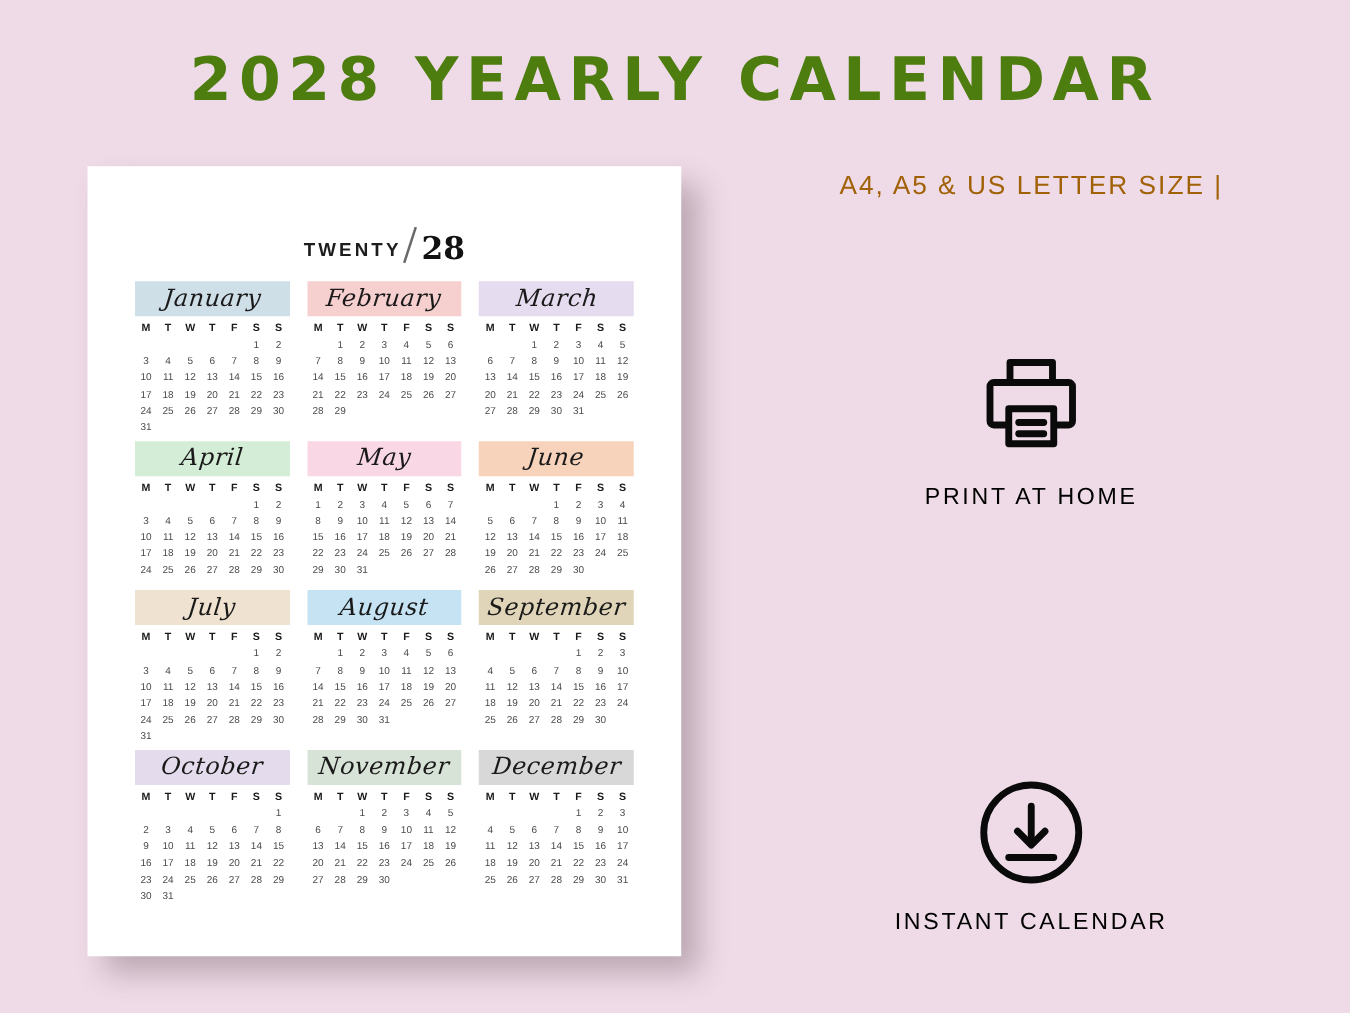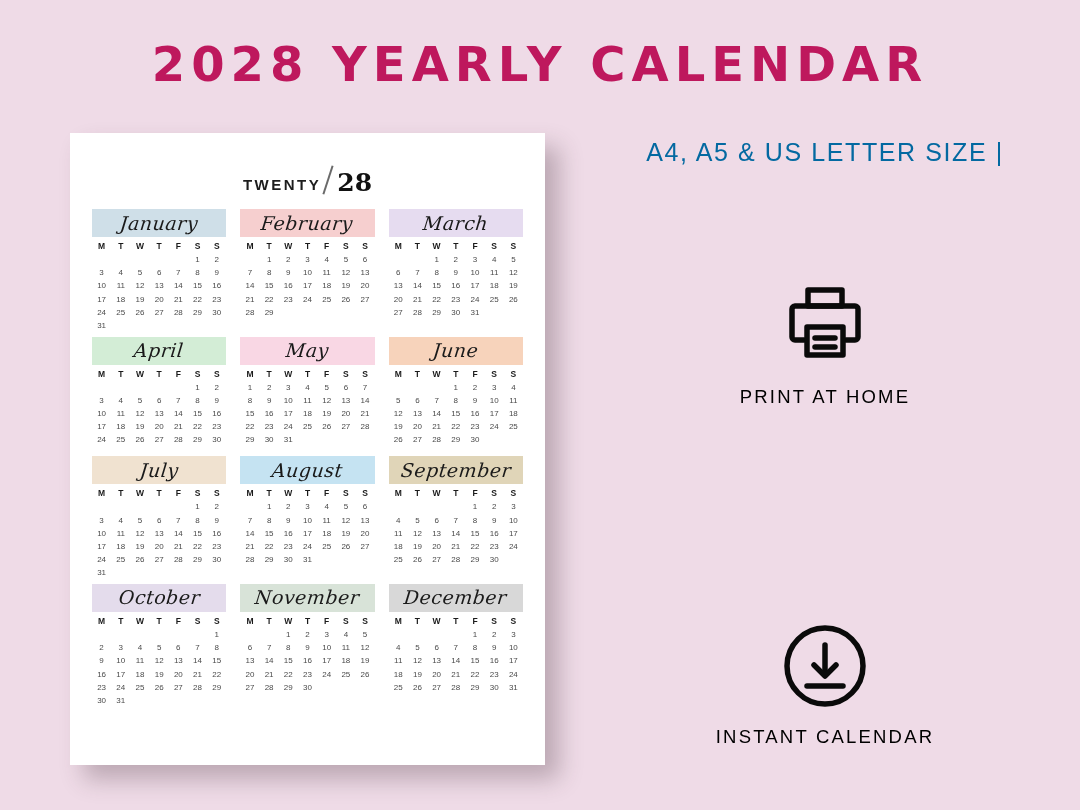--- a/index.html
+++ b/index.html
@@ -17,34 +17,34 @@
   .page-title {
     position: absolute;
     top: 36px;
     left: 0;
     width: 1080px;
     text-align: center;
     font-family: "DejaVu Sans", sans-serif;
     font-size: 48px;
     font-weight: 700;
     letter-spacing: 6px;
-    color: #be185d;
+    color: #4d7c0f;
     white-space: nowrap;
   }
 
   
   .calendar-card {
     position: absolute;
     left: 70px;
     top: 133px;
     width: 475px;
     height: 632px;
     background: #ffffff;
     box-shadow: 14px 14px 22px rgba(70,50,60,0.30);
-    padding: 0;
+    padding: 16px;
   }
 
   .brand {
     text-align: center;
     margin-top: 28px;
     height: 34px;
     display: flex;
     justify-content: center;
     align-items: flex-end;
     gap: 1px;
@@ -133,24 +133,24 @@
     position: absolute;
     left: 600px;
     top: 133px;
     width: 450px;
     height: 632px;
   }
 
   .subtitle {
     text-align: center;
     font-family: "Liberation Sans", sans-serif;
-    font-size: 25px;
+    font-size: 21px;
     font-weight: 400;
     letter-spacing: 1.6px;
-    color: #0369a1;
+    color: #a16207;
     line-height: 1.55;
   }
 
   .feature {
     position: absolute;
     left: 0;
     width: 450px;
     text-align: center;
   }
   .feature-icon {

